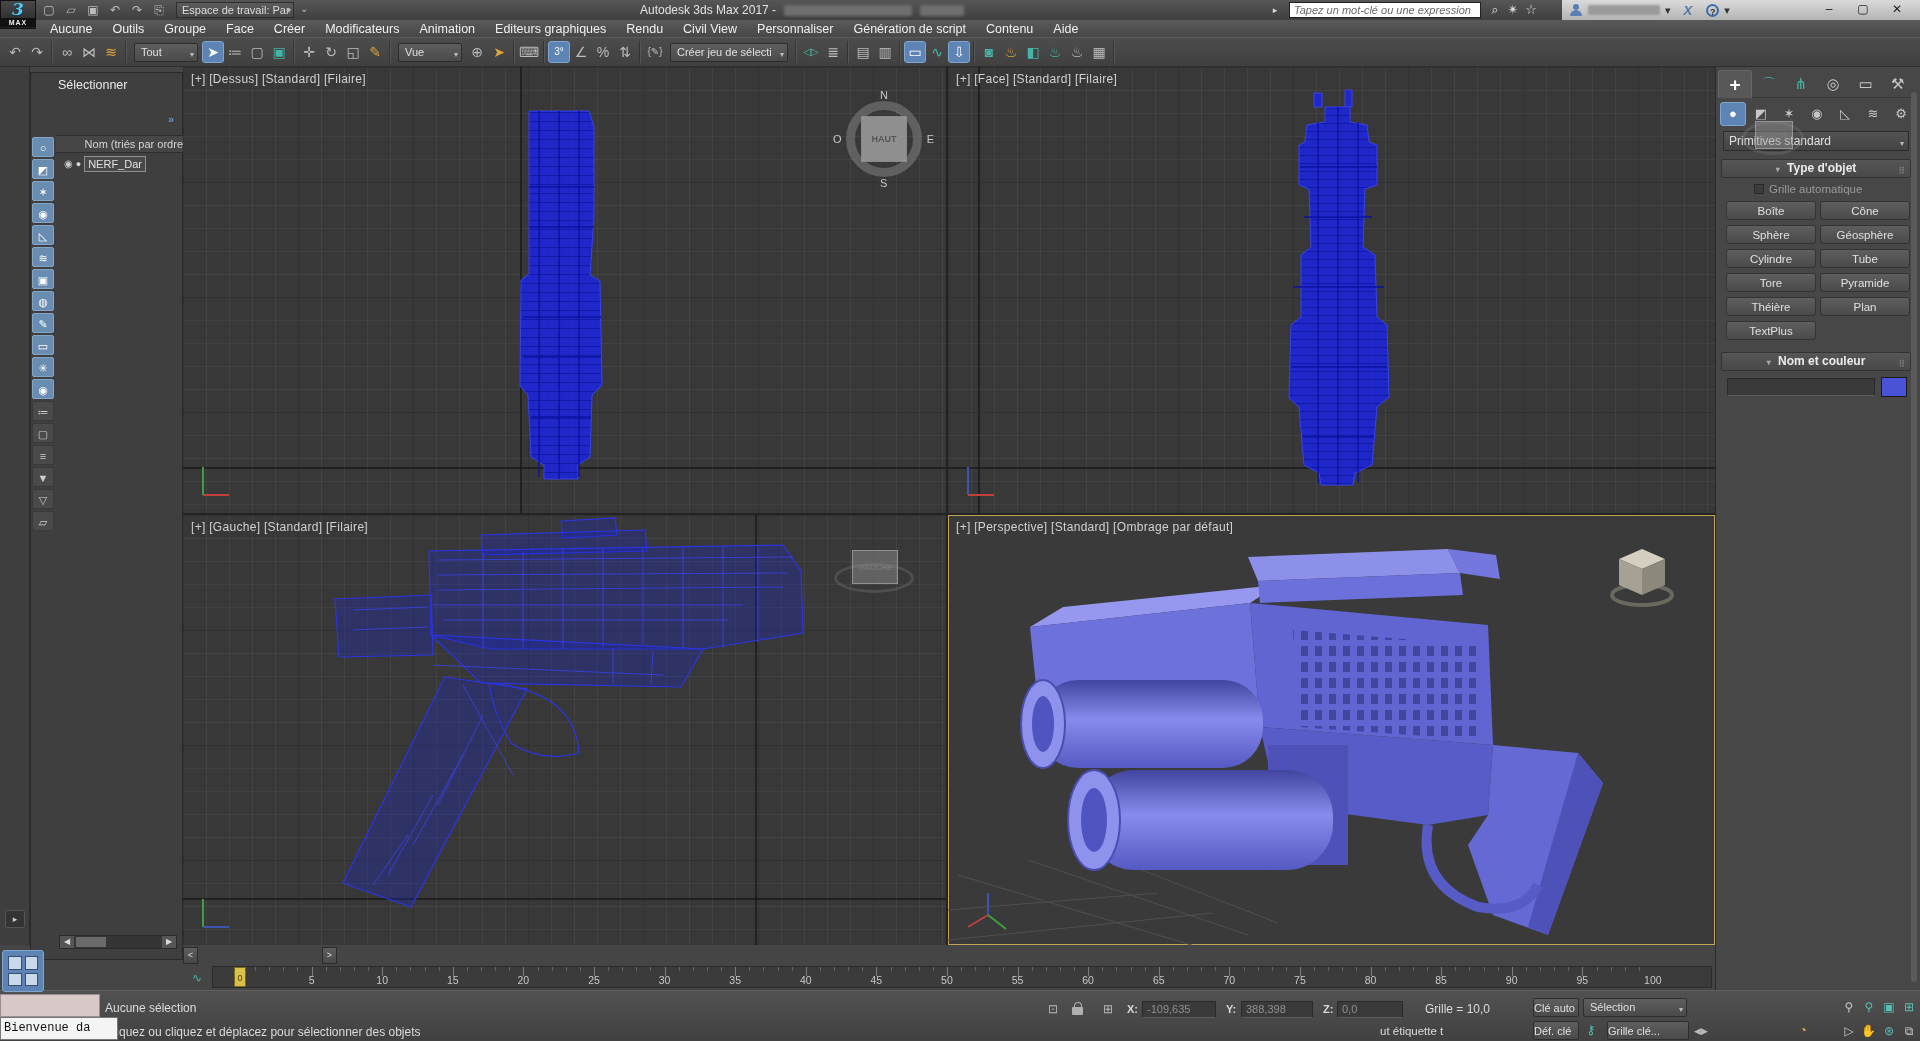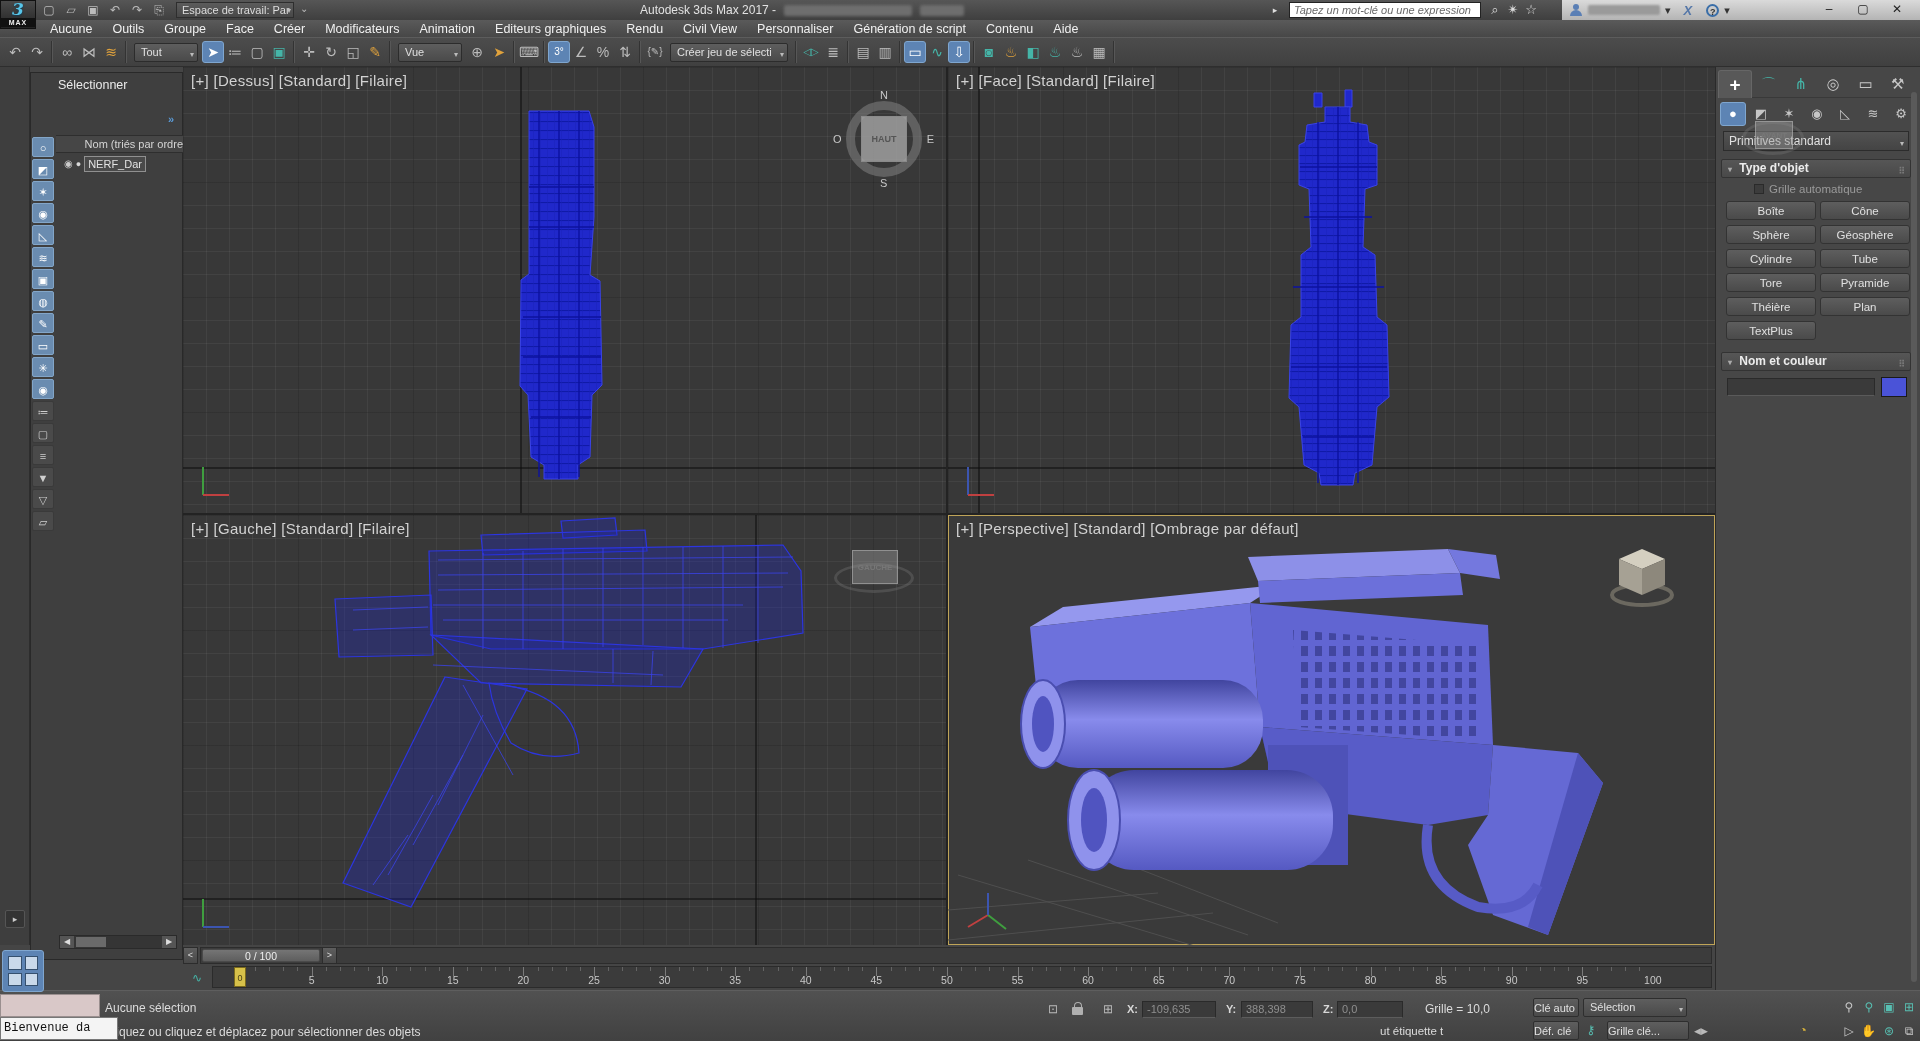--- a/index.html
+++ b/index.html
@@ -106,21 +106,21 @@
 
   
   .canvas { position:absolute; left:183px; top:67px; width:1532px; height:878px; background:#232323; }
   .vp { position:absolute; overflow:hidden; background-color:#383838; }
   .vp.ortho { background-image:
     repeating-linear-gradient(to right, rgba(0,0,0,.25) 0 1px, transparent 1px 115px),
     repeating-linear-gradient(to bottom, rgba(0,0,0,.25) 0 1px, transparent 1px 115px),
     repeating-linear-gradient(to right, rgba(255,255,255,.05) 0 1px, transparent 1px 23px),
     repeating-linear-gradient(to bottom, rgba(255,255,255,.05) 0 1px, transparent 1px 23px); }
   .vp.persp { background:#3a3a3a; outline:1px solid #bfa458; outline-offset:-1px; }
-  .vplabel { position:absolute; left:8px; top:5px; font-size:15px; color:#d2d2d2;
+  .vplabel { position:absolute; left:8px; top:5px; font-size:12px; color:#d2d2d2;
     letter-spacing:.3px; z-index:5; white-space:nowrap; }
   .axv { position:absolute; top:0; width:2px; height:100%; background:rgba(15,15,15,.55); }
   .axh { position:absolute; left:0; height:2px; width:100%; background:rgba(15,15,15,.55); }
   .gun { position:absolute; left:0; top:0; }
   .tripod { position:absolute; left:12px; bottom:12px; }
 
   
   .compass { position:absolute; right:16px; top:26px; width:92px; height:92px; z-index:4; }
   .compass .ring { position:absolute; left:8px; top:8px; width:76px; height:76px; border-radius:50%;
     border:9px solid rgba(130,130,130,.55); }
@@ -144,21 +144,21 @@
   .cptab.teal { color:#45b5a8; }
   .cp-cats { position:absolute; left:4px; top:35px; display:flex; gap:2px; }
   .cpcat { width:26px; height:24px; text-align:center; line-height:24px; font-size:13px; color:#c6c6c6; }
   .cpcat.on { background:#5d84b4; border:1px solid #7fa6cf; border-radius:3px; color:#fff; line-height:22px; }
   .cp-dd { position:absolute; left:7px; top:64px; width:186px; height:20px;
     background:linear-gradient(#525252,#444); border:1px solid #2c2c2c; color:#e0e0e0;
     font-size:12px; line-height:18px; padding:0 5px; }
   .cp-dd .dda { position:absolute; right:4px; top:3px; font-size:8px; color:#bbb; }
   .rollout { position:absolute; left:5px; width:190px; height:19px; background:linear-gradient(#565656,#494949);
     border:1px solid #333; border-radius:2px; color:#ececec; font-weight:bold; font-size:12px;
-    line-height:17px; padding:0 6px; }
+    line-height:17px; padding:0 6px;text-align:center; }
   .rollout .ra { color:#aaa; font-size:8px; margin-right:4px; }
   .rollout .grip { position:absolute; right:4px; top:3px; color:#7a7a7a; font-size:9px; letter-spacing:1px; }
   .autogrid { position:absolute; left:38px; top:116px; color:#9a9a9a; font-size:11.5px; }
   .autogrid .cb { display:inline-block; width:10px; height:10px; background:#3c3c3c;
     border:1px solid #2a2a2a; margin-right:5px; vertical-align:-1px; }
   .objgrid { position:absolute; left:10px; top:134px; width:184px; display:grid;
     grid-template-columns:1fr 1fr; gap:5px 4px; }
   .objbtn { height:19px; background:linear-gradient(#5e5e5e,#4a4a4a); border:1px solid #333;
     border-radius:3px; color:#e0e0e0; font-size:11.5px; font-family:"Liberation Sans", sans-serif; }
   .cp-namefield { position:absolute; left:11px; top:311px; width:148px; height:18px;
@@ -601,23 +601,20 @@
       <span class="ra">▾</span>
       <span>Nom et couleur</span>
       <span class="grip">⠿</span>
     </div>
     <div class="cp-namefield"></div>
     <div class="cp-swatch"></div>
     <div class="cp-scroll"></div>
   </div>
 
   <div class="tl-btn" style="left:183px;top:947px">&lt;</div>
-  <div class="tl-groove">
-    <div class="tl-handle">0 / 100</div>
-  </div>
   <div class="tl-btn" style="left:322px;top:947px">&gt;</div>
 
   <div class="curvetoggle">∿</div>
   <div class="ruler">
     <div class="ruler-inner">
         <span class="tick">
           <i>0</i>
         </span>
         <span class="tick">
           <i>5</i>

